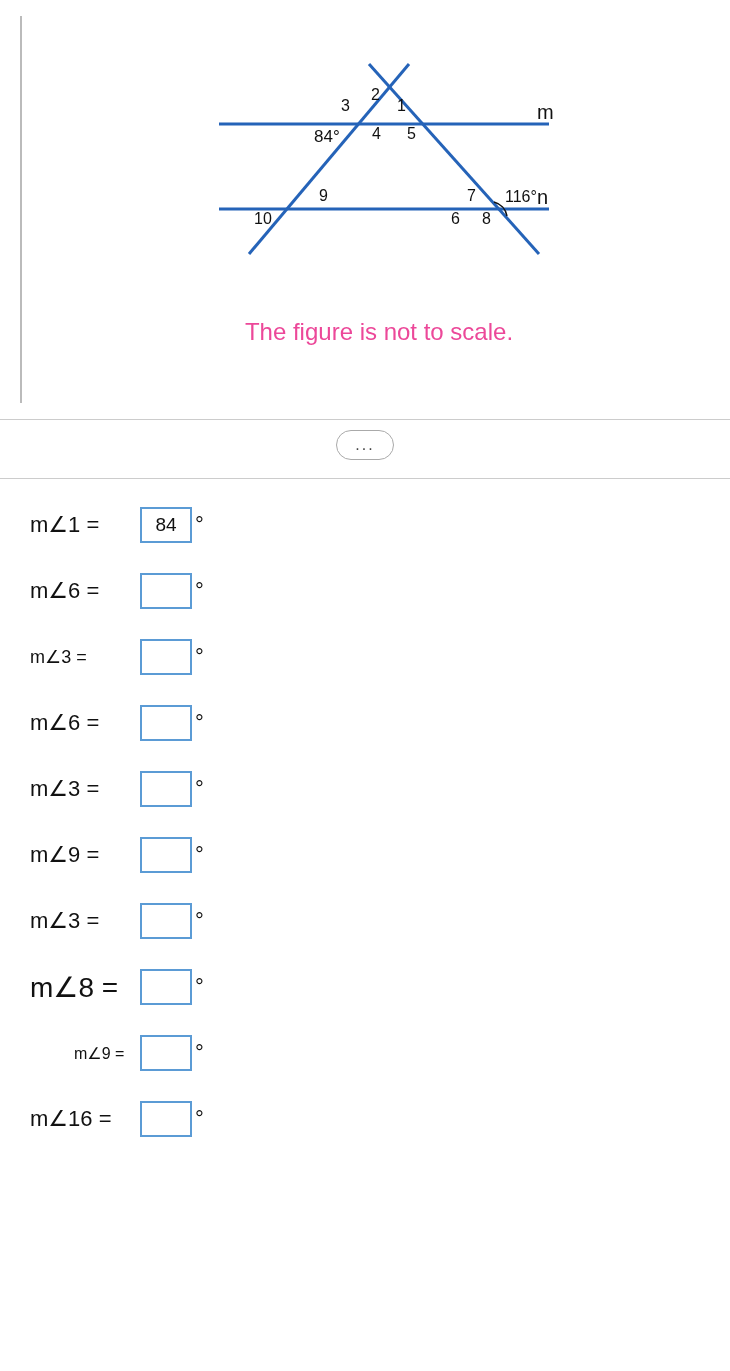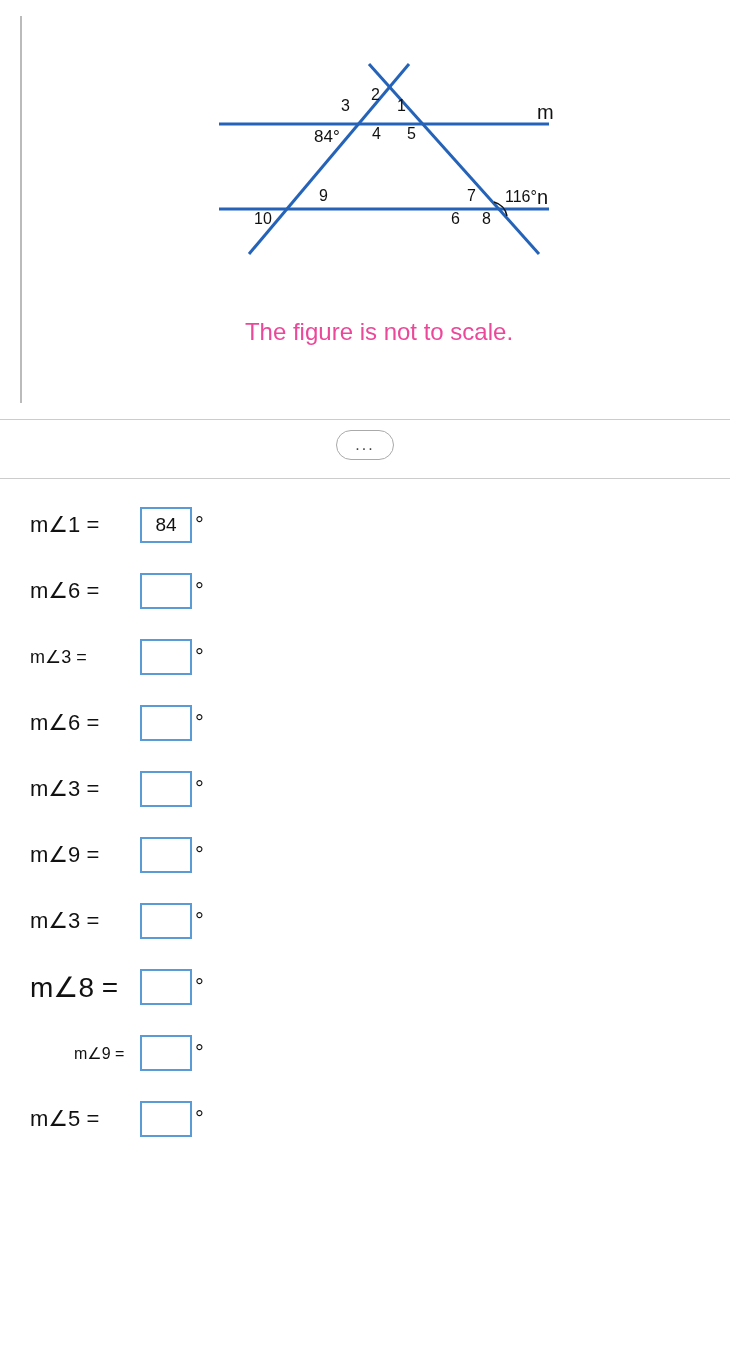--- a/index.html
+++ b/index.html
@@ -257,18 +257,18 @@
   <div class="angle-row">
     <div class="angle-label">
       <span style="font-size:16px;margin-left:44px;">m∠9 =</span>
     </div>
     <input class="angle-input" type="text" value="" style="">
     <span class="degree-symbol">°</span>
   </div>
 
   <div class="angle-row">
     <div class="angle-label">
-      <span style="font-size:22px;">m∠5 =</span>
+      <span style="font-size:22px;">m∠16 =</span>
     </div>
     <input class="angle-input" type="text" value="" style="">
     <span class="degree-symbol">°</span>
   </div>
 </div>
 
 </body></html>

